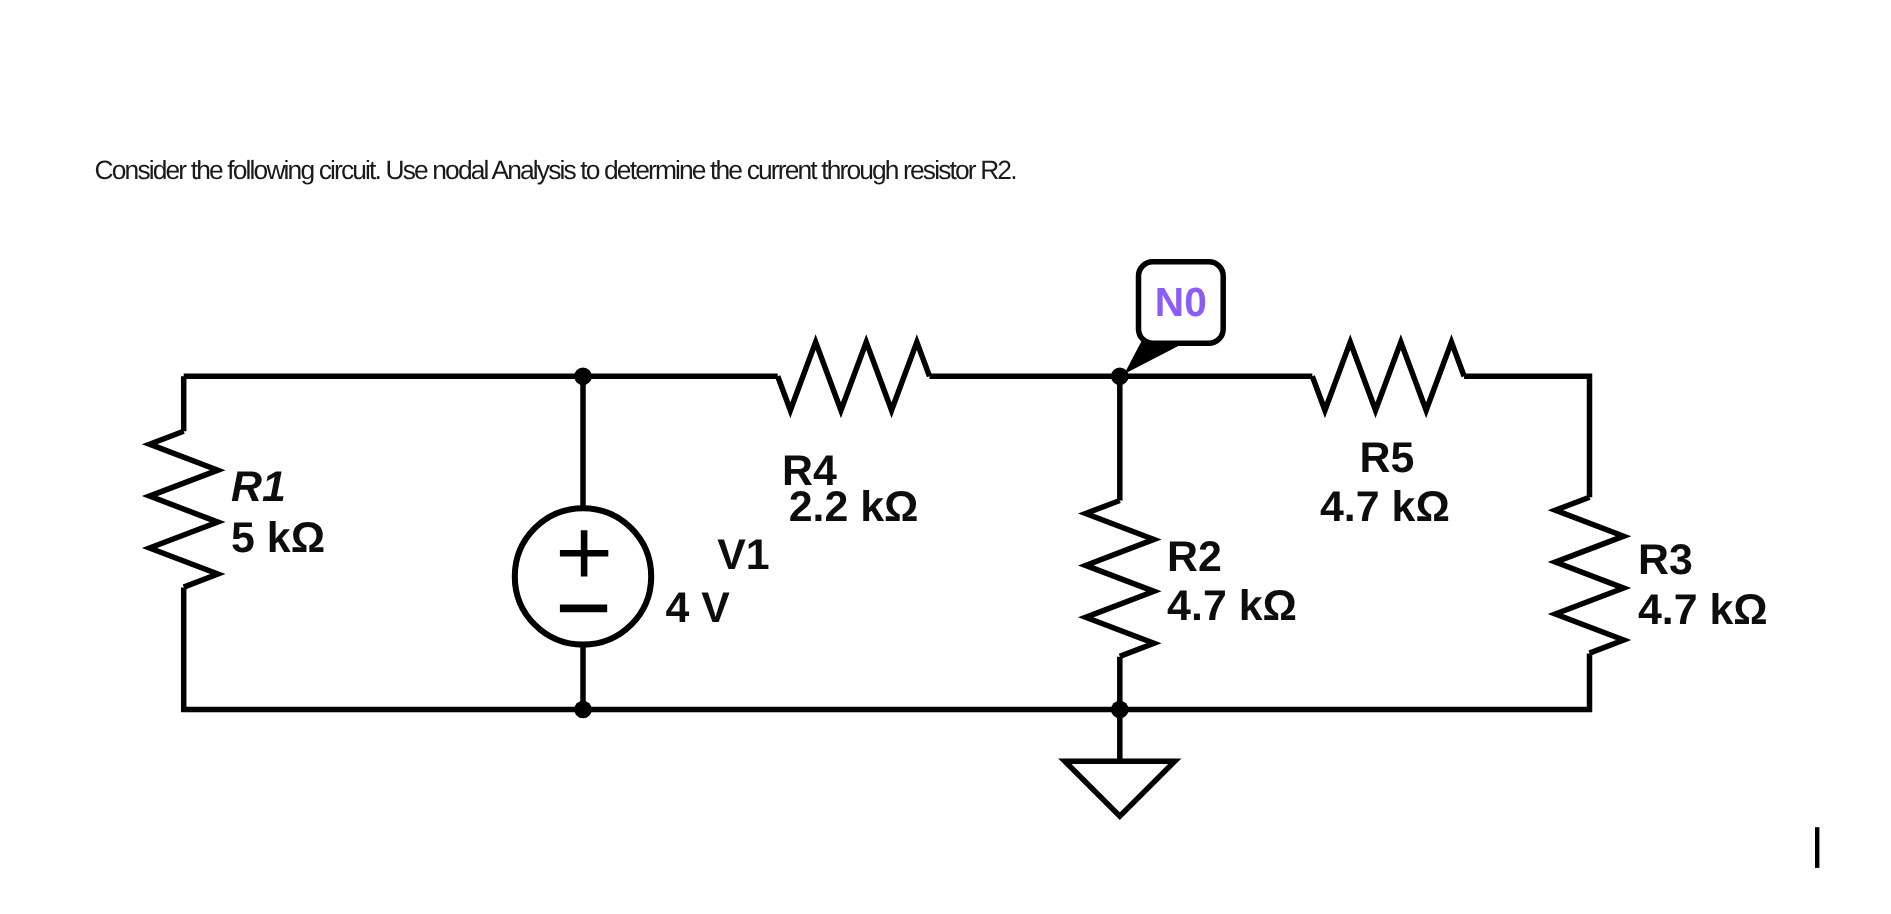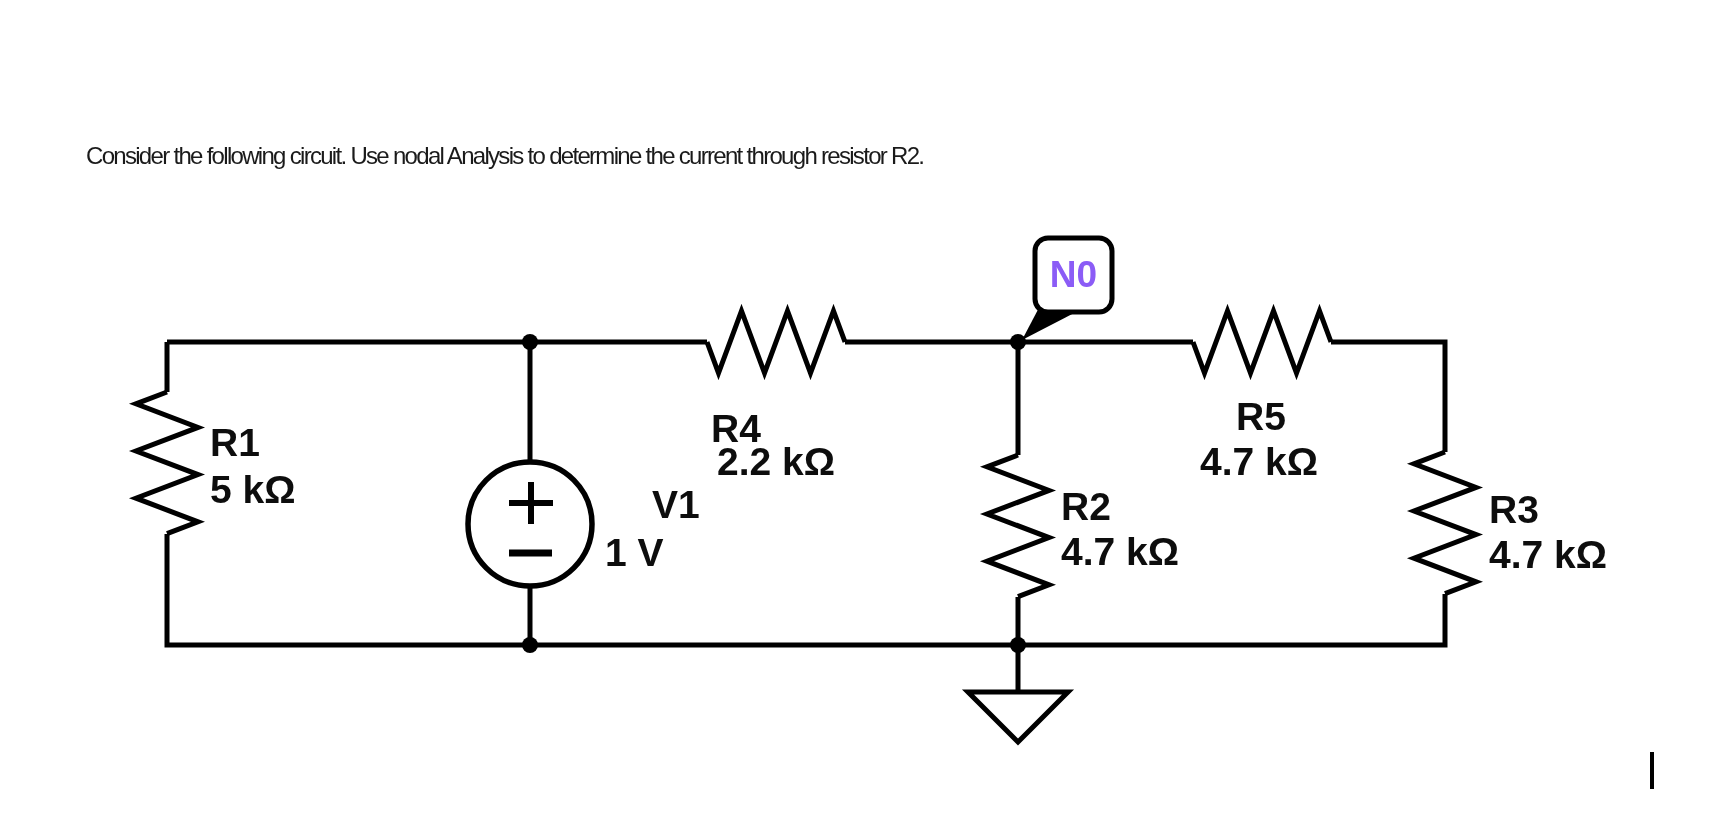--- a/index.html
+++ b/index.html
@@ -104,25 +104,25 @@
       <circle cx="530" cy="645" r="8"></circle>
       <circle cx="1018" cy="645" r="8"></circle>
     </g>
 
     <g>
       <polygon points="1042,302 1080,310 1022,340" fill="#000000"></polygon>
       <rect x="1035" y="238" width="77" height="74" rx="13" fill="#ffffff" stroke="#000000" stroke-width="5"></rect>
     </g>
   </svg>
 
-  <div class="clabel" style="left:210px;  top:423px;">R1</div>
+  <div class="clabel" style="left:210px;  top:423px;font-style:italic;">R1</div>
   <div class="clabel" style="left:210px;  top:470px;">5 kΩ</div>
 
   <div class="clabel" style="left:604px;  top:485px;margin-left:48px;">V1</div>
-  <div class="clabel" style="left:605px;  top:533px;">1 V</div>
+  <div class="clabel" style="left:605px;  top:533px;">4 V</div>
 
   <div class="clabel" style="left:711px;  top:397px;margin-top:12px;">R4</div>
   <div class="clabel" style="left:717px;  top:442px;text-align:center;">2.2 kΩ</div>
 
   <div class="clabel" style="left:1236px; top:397px;">R5</div>
   <div class="clabel" style="left:1200px; top:442px;">4.7 kΩ</div>
 
   <div class="clabel" style="left:1061px; top:487px;">R2</div>
   <div class="clabel" style="left:1061px; top:532px;">4.7 kΩ</div>
 

